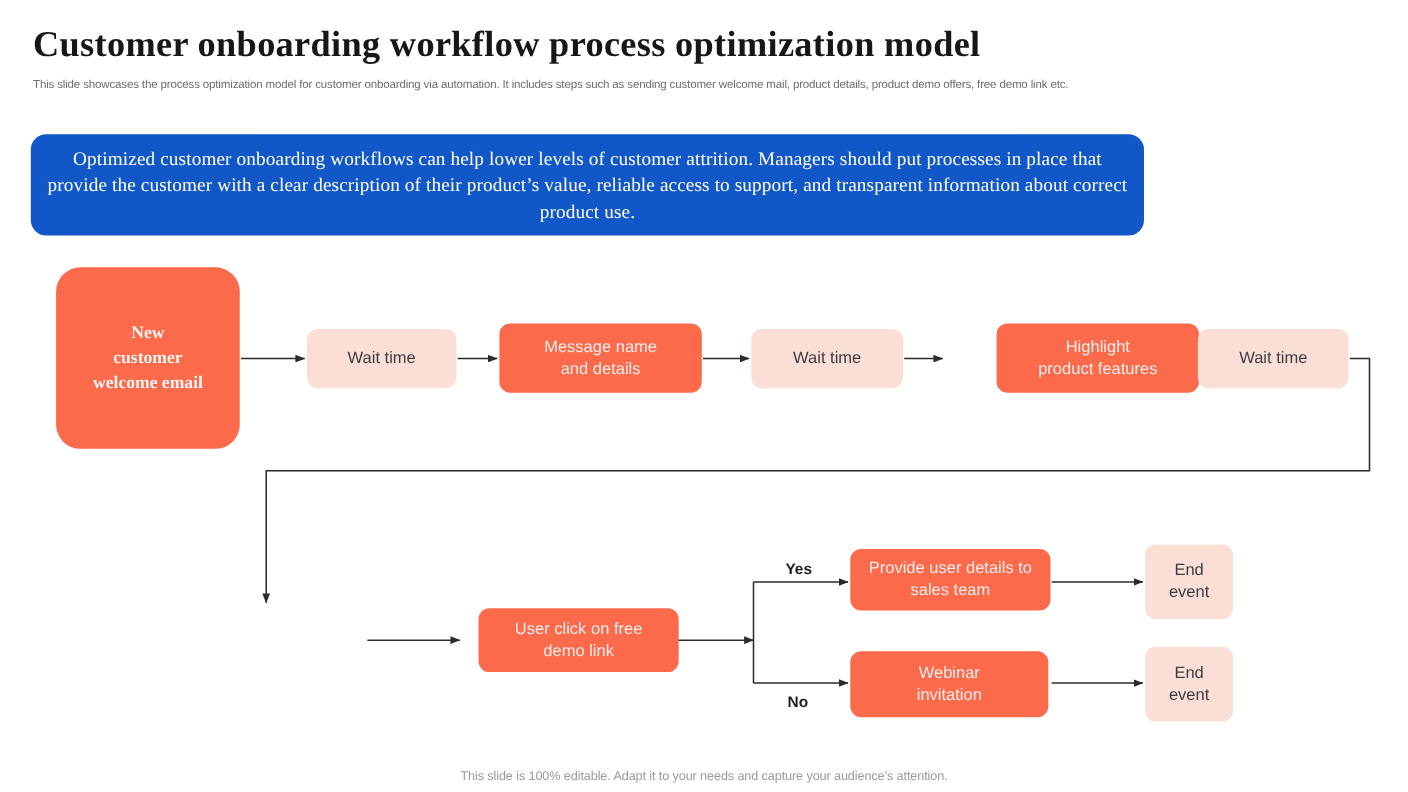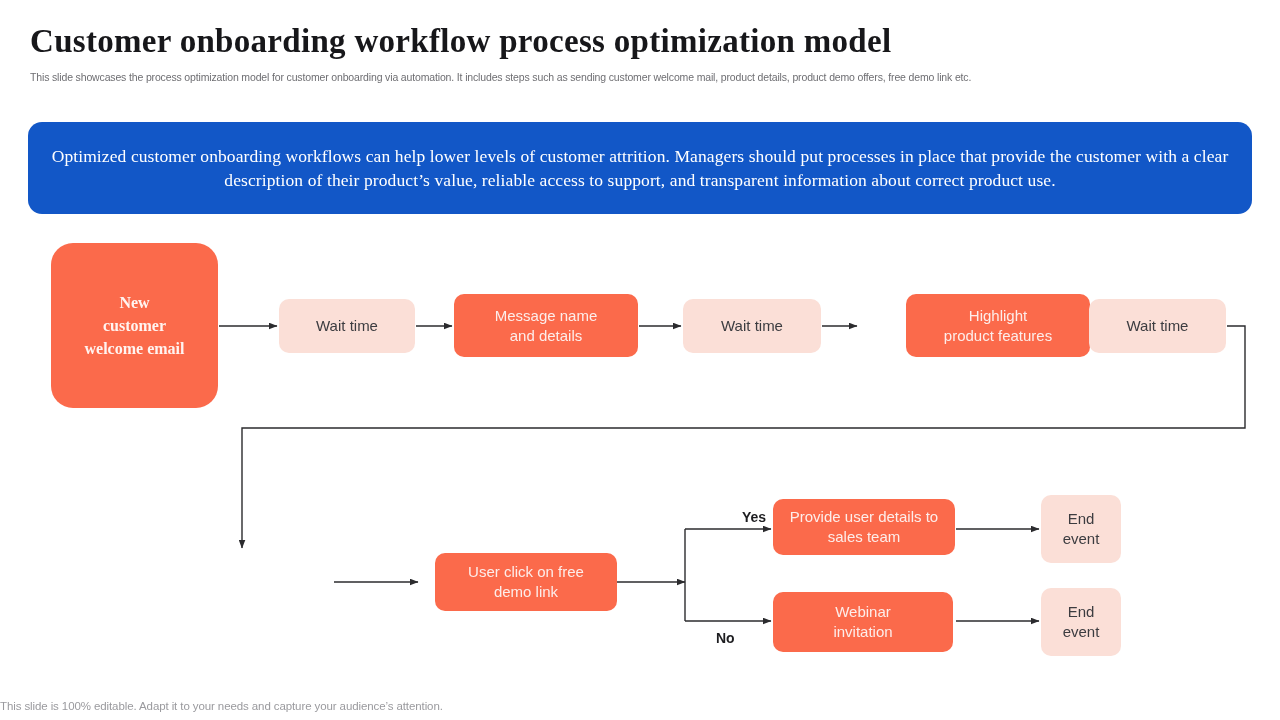--- a/index.html
+++ b/index.html
@@ -40,21 +40,21 @@
     color: #6e6e72;
     letter-spacing: -0.15px;
     white-space: nowrap;
   }
 
   
   .banner {
     position: absolute;
     left: 28px;
     top: 122px;
-    width: 1224px;
+    width: 1012px;
     height: 92px;
     background: #1257C7;
     border-radius: 14px;
     box-sizing: border-box;
     display: flex;
     align-items: center;
     justify-content: center;
     padding: 17px 14px;
   }
   .banner-text {
@@ -129,30 +129,30 @@
   #node-webinar    { left: 773px;  top: 592px; width: 180px; height: 60px;  }
   #node-end-2      { left: 1041px; top: 588px; width: 80px;  height: 68px;  }
 
   .branch-label {
     position: absolute;
     font-family: "Liberation Sans", sans-serif;
     font-weight: bold;
     font-size: 14px;
     color: #1d1d20;
   }
-  #label-yes { left: 742px; top: 509px; }
+  #label-yes { left: 714px; top: 509px; }
   #label-no  { left: 716px; top: 630px; }
 
   
   .footer {
     position: absolute;
     left: 0;
     top: 700px;
     width: 1280px;
-    text-align: left;
+    text-align: center;
     font-family: "Liberation Sans", sans-serif;
     font-size: 11.5px;
     color: #9a9a9e;
     letter-spacing: -0.1px;
   }
 </style>
 </head>
 <body>
 
 <div class="slide-title">Customer onboarding workflow process optimization model</div>

